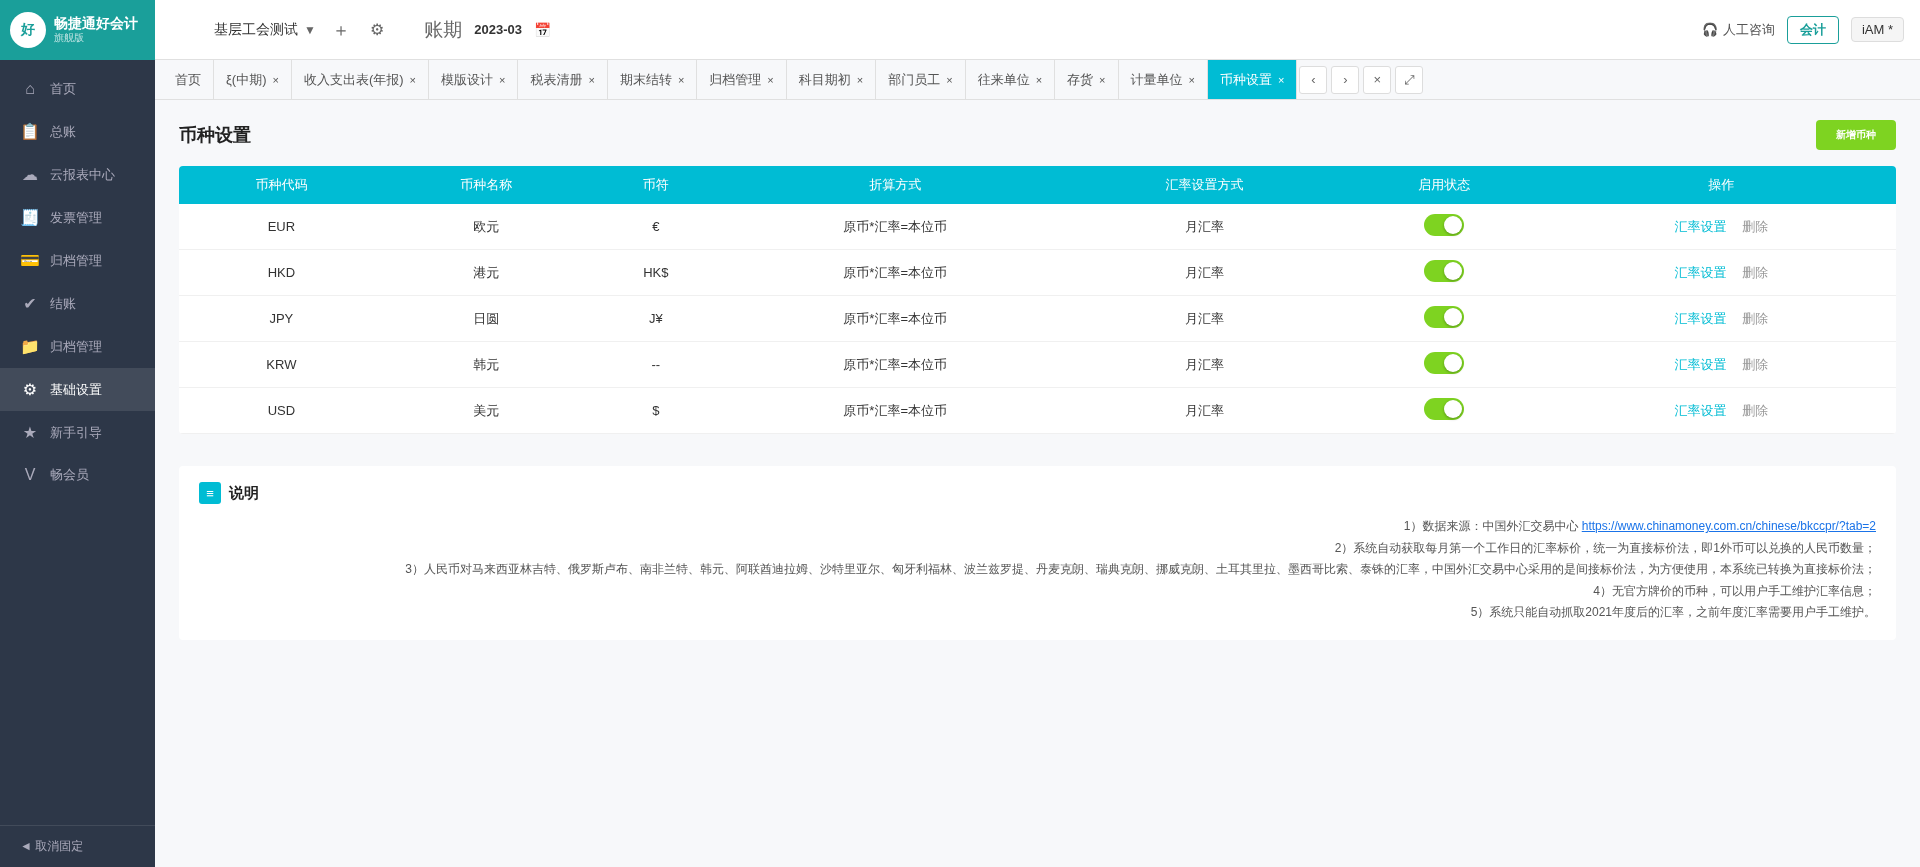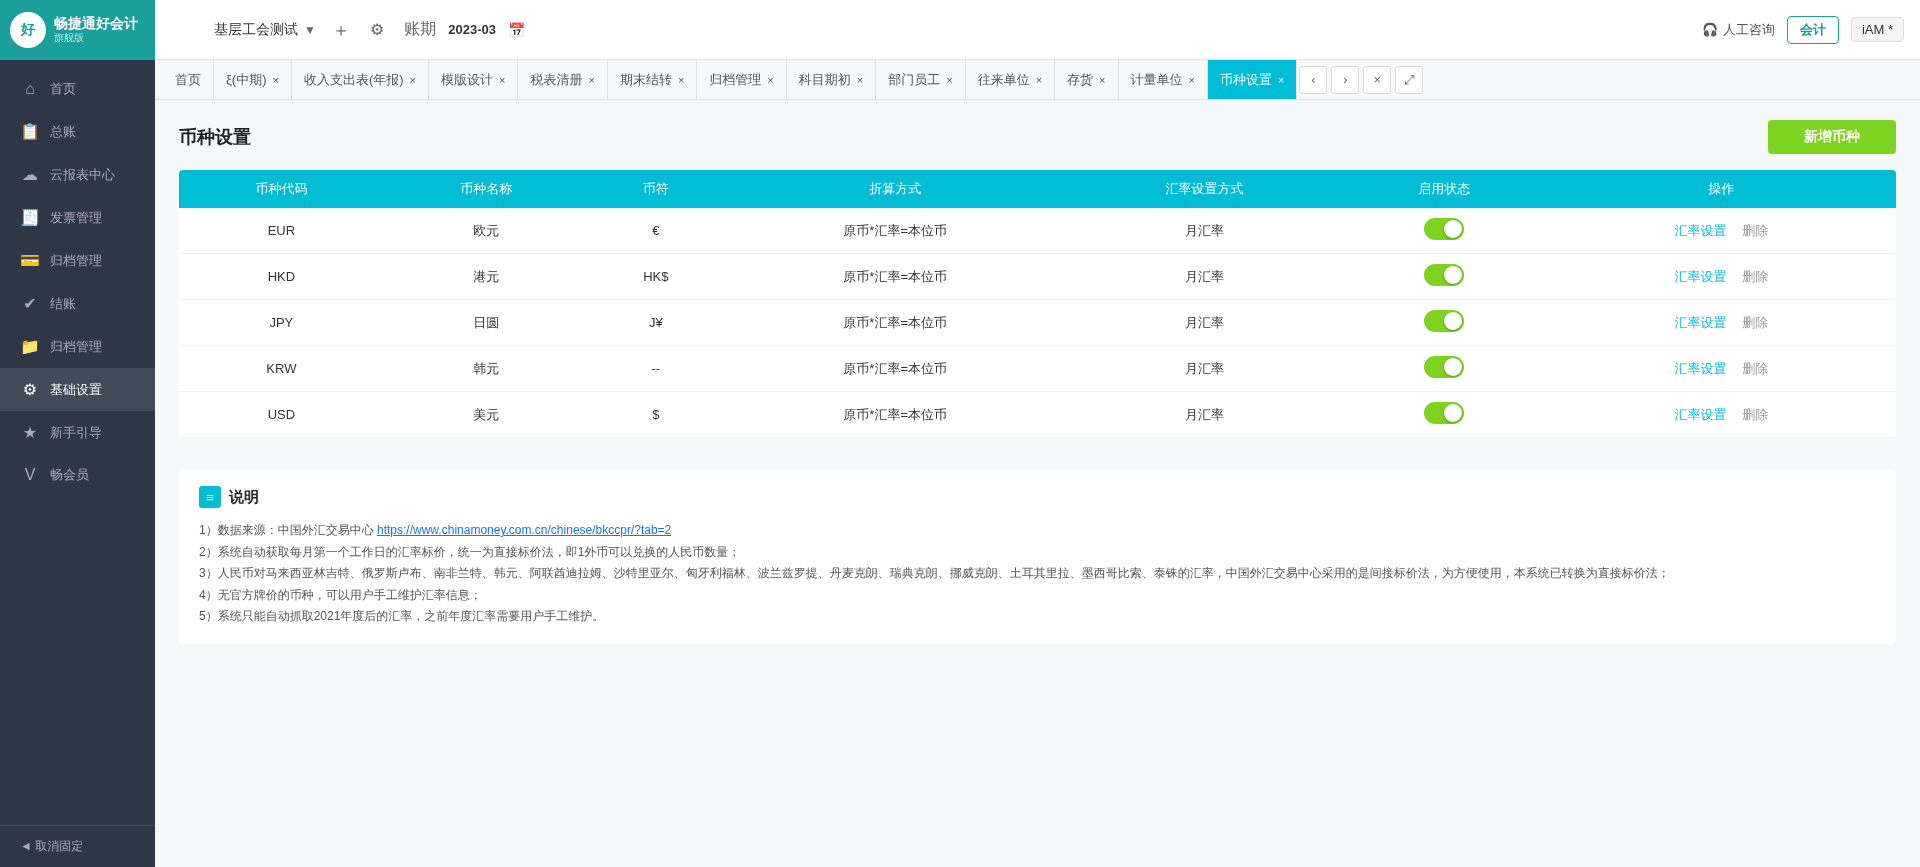--- a/index.html
+++ b/index.html
@@ -84,21 +84,21 @@
       align-items: center;
       gap: 6px;
       font-size: 14px;
       color: #333;
       cursor: pointer;
       margin-left: 43px;
     }
     .workspace-arrow { color: #666; font-size: 12px; }
     .topbar-add { color: #666; font-size: 18px; cursor: pointer; padding: 4px; }
     .topbar-gear { color: #666; font-size: 16px; cursor: pointer; padding: 4px; }
-    .period-label { color: #666; font-size: 16px; margin-left: 4px; }
+    .period-label { color: #666; font-size: 19px; margin-left: 24px; }
     .period-value { color: #333; font-size: 13px; font-weight: bold; }
     .period-icon { color: #1a9f9a; font-size: 14px; cursor: pointer; }
     .topbar-right { margin-left: auto; display: flex; align-items: center; gap: 12px; }
     .help-btn {
       display: flex;
       align-items: center;
       gap: 4px;
       color: #555;
       font-size: 13px;
       cursor: pointer;
@@ -182,23 +182,23 @@
     }
     .page-title {
       font-size: 18px;
       font-weight: bold;
       color: #222;
     }
     .new-btn {
       background: #7ed321;
       color: white;
       border: none;
-      padding: 8px 36px;
+      padding: 8px 20px;
       border-radius: 4px;
-      font-size: 14px;
+      font-size: 10px;
       cursor: pointer;
       font-weight: bold;
     }
 
     
     .data-table {
       width: 100%;
       border-collapse: collapse;
       background: white;
       border-radius: 4px;
@@ -277,21 +277,21 @@
       width: 22px;
       height: 22px;
       background: #00bcd4;
       border-radius: 3px;
       display: flex;
       align-items: center;
       justify-content: center;
       color: white;
       font-size: 13px;
     }
-    .notes-list { list-style: none; }
+    .notes-list { list-style: none; text-align: right; }
     .notes-list li {
       font-size: 12px;
       color: #555;
       line-height: 1.8;
     }
     .notes-link { color: #1a73e8; text-decoration: underline; cursor: pointer; }
   </style>
 </head>
 <body>
 

